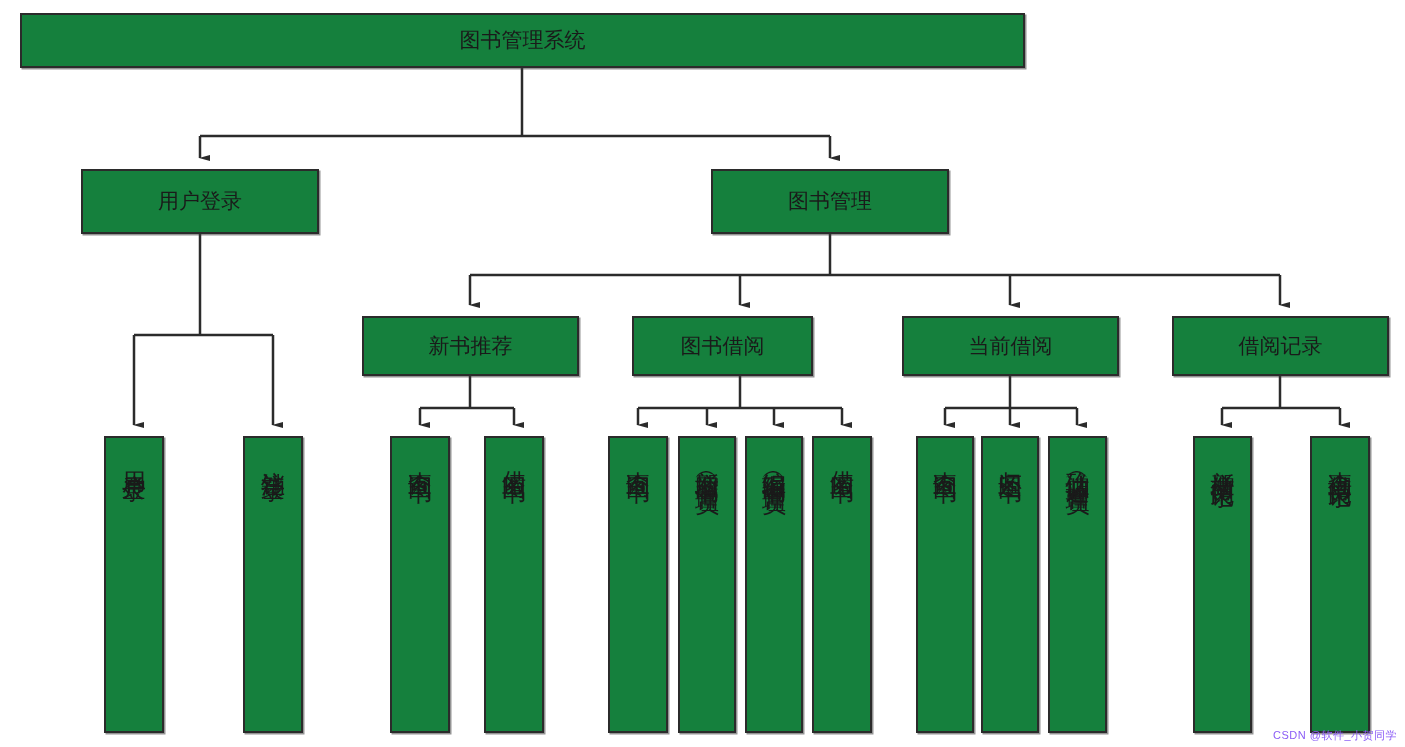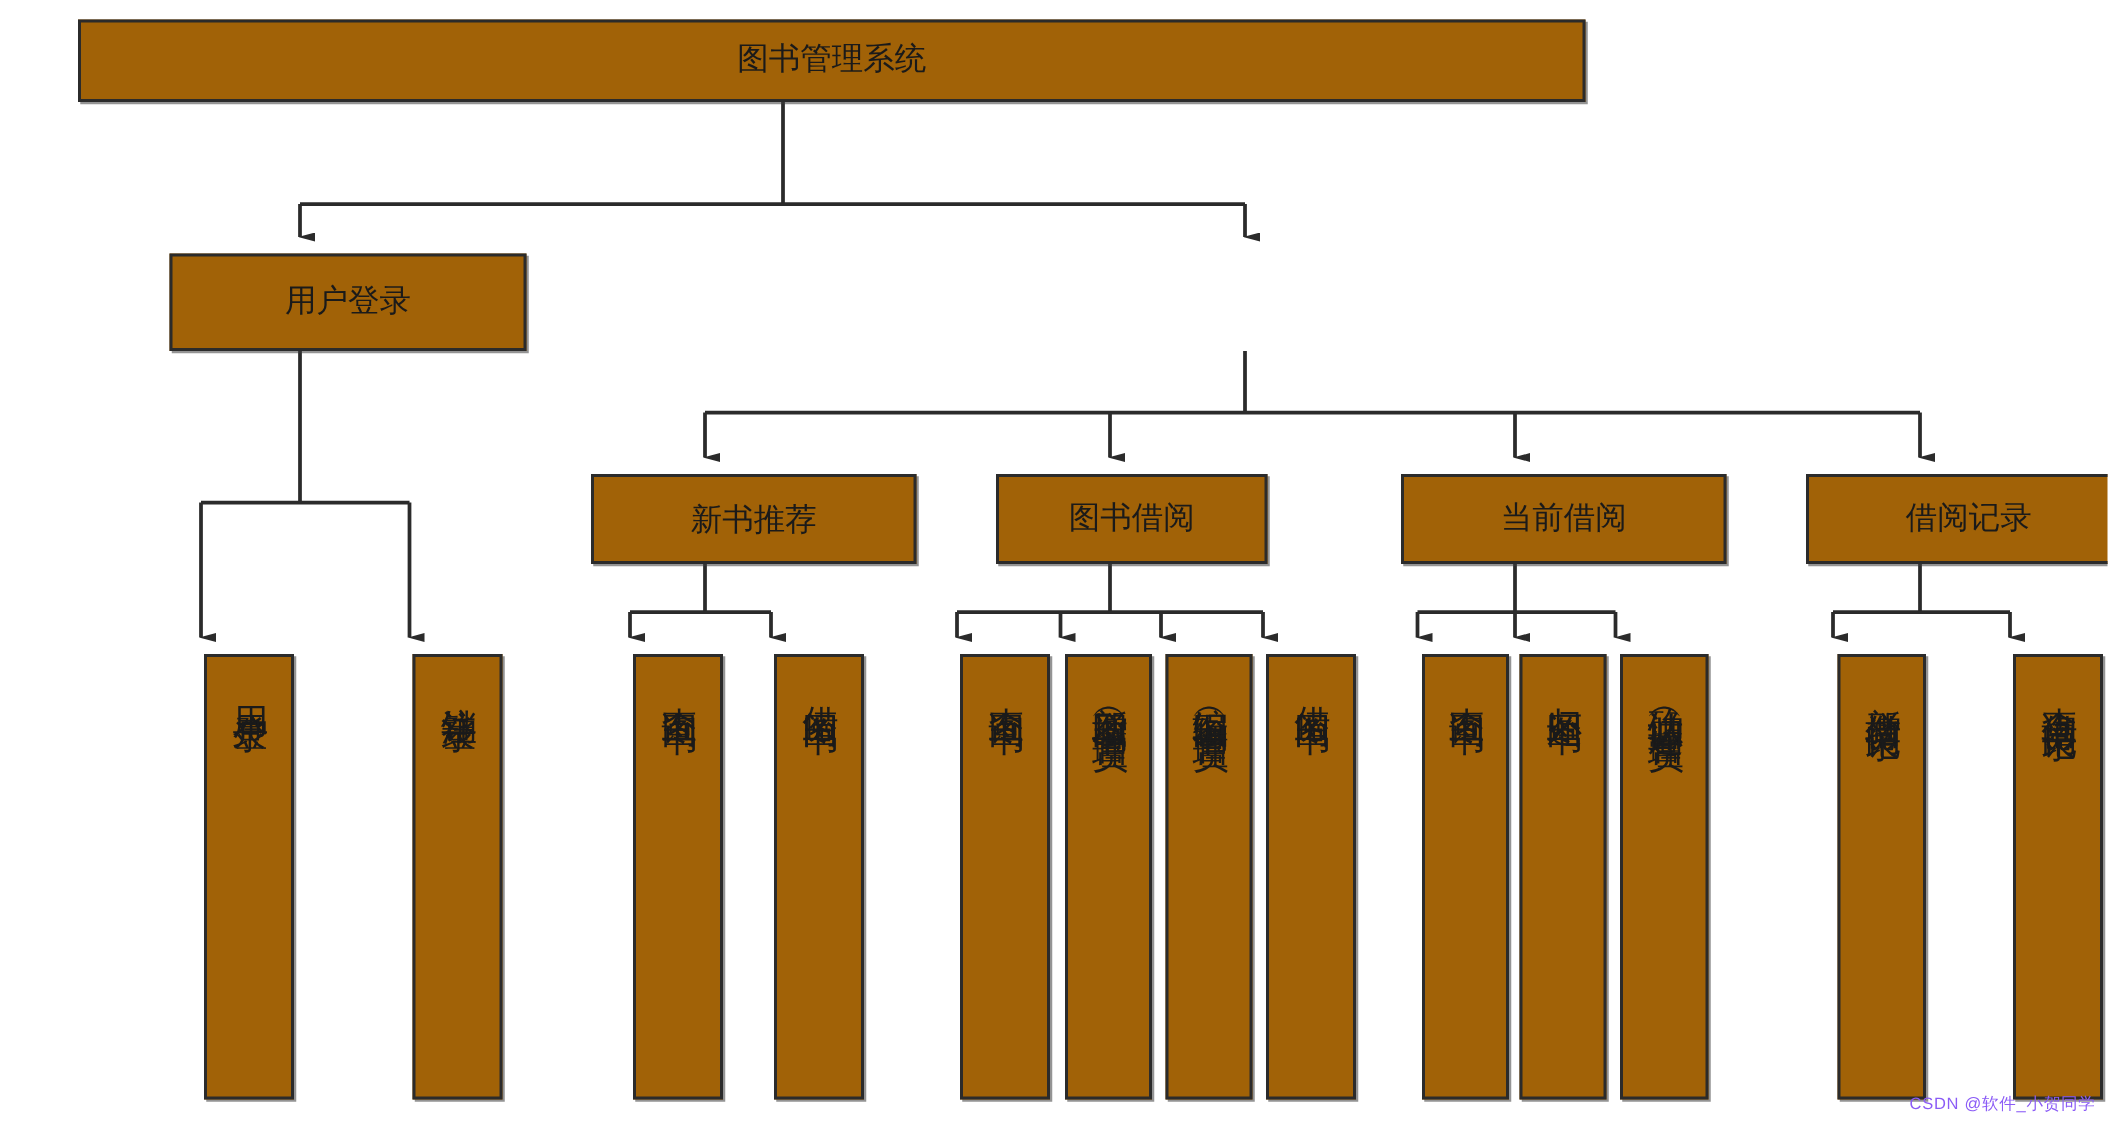--- a/index.html
+++ b/index.html
@@ -5,26 +5,25 @@
   html,body{margin:0;padding:0;background:#ffffff;}
   body{
     width:1405px;height:747px;
     font-family:"Liberation Sans","DejaVu Sans",sans-serif;
     overflow:hidden;position:relative;
   }
   #diagram-root{position:relative;width:1405px;height:747px;}
   svg#wires{position:absolute;left:0;top:0;width:1405px;height:747px;}
   .node{
     position:absolute;box-sizing:border-box;
-    background:#a16207;
+    background:#15803d;
     border:2px solid #2b2b2b;
     display:flex;align-items:center;justify-content:center;
     color:#1a1a1a;
     box-shadow:1.5px 1.5px 0 rgba(60,60,60,.55);
-    margin-left:32px;
   }
   .node .label{
     display:block;text-align:center;line-height:1.25;
     white-space:nowrap;
   }
   .node.horiz .label{font-size:21px;}
   .node.vert{align-items:flex-start;padding-top:14px;}
   .node.vert .label{
     writing-mode:vertical-rl;
     text-orientation:upright;
@@ -94,22 +93,25 @@
     </g>
   </svg>
 
   <div class="node horiz" style="left:20px;top:13px;width:1005px;height:55px;">
     <span class="label">图书管理系统</span>
   </div>
 
   <div class="node horiz" style="left:81px;top:169px;width:238px;height:65px;">
     <span class="label">用户登录</span>
   </div>
+  <div class="node horiz" style="left:711px;top:169px;width:238px;height:65px;">
+    <span class="label">图书管理</span>
+  </div>
 
-  <div class="node horiz" style="left:362px;top:316px;width:217px;height:60px;font-family:Liberation Serif, serif;">
+  <div class="node horiz" style="left:362px;top:316px;width:217px;height:60px;">
     <span class="label">新书推荐</span>
   </div>
   <div class="node horiz" style="left:632px;top:316px;width:181px;height:60px;">
     <span class="label">图书借阅</span>
   </div>
   <div class="node horiz" style="left:1172px;top:316px;width:217px;height:60px;">
     <span class="label">借阅记录</span>
   </div>
   <div class="node horiz" style="left:902px;top:316px;width:217px;height:60px;">
     <span class="label">当前借阅</span>

